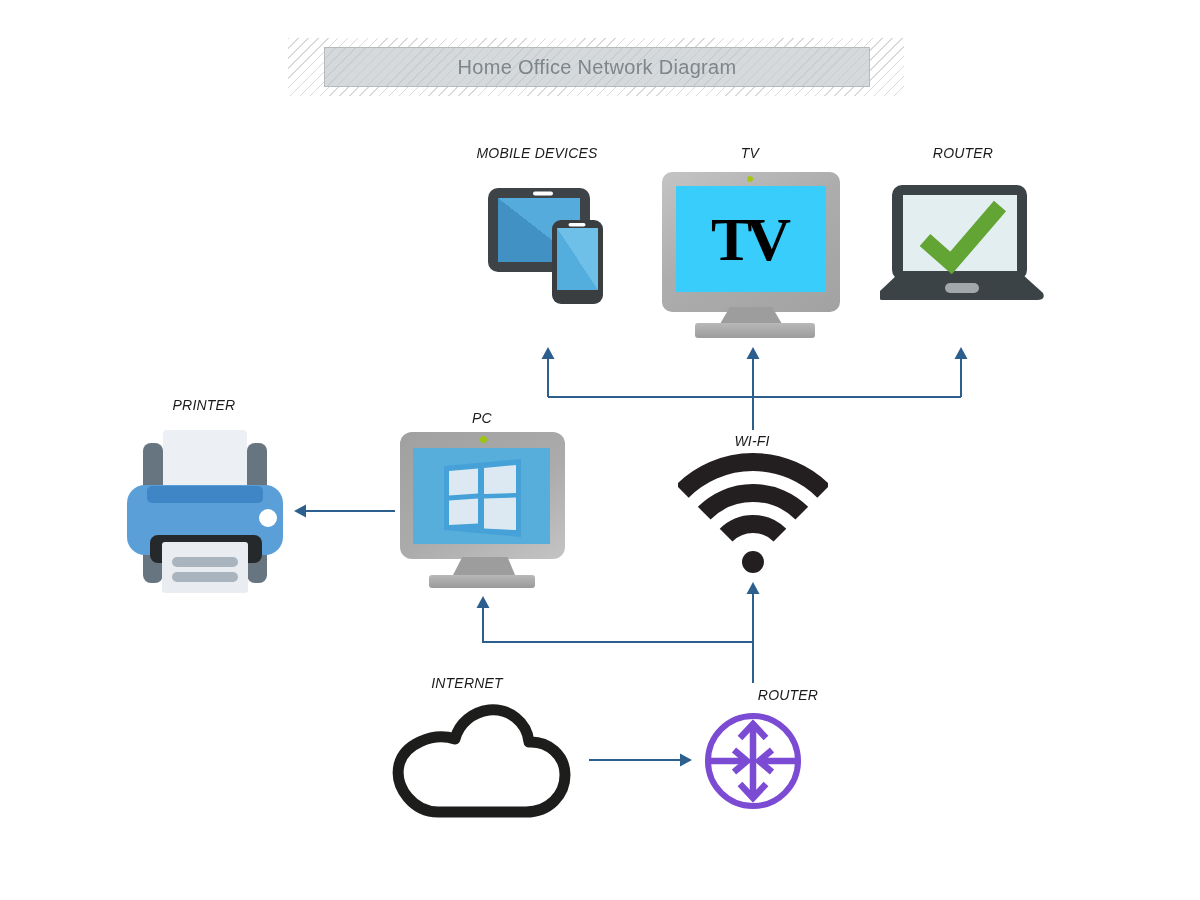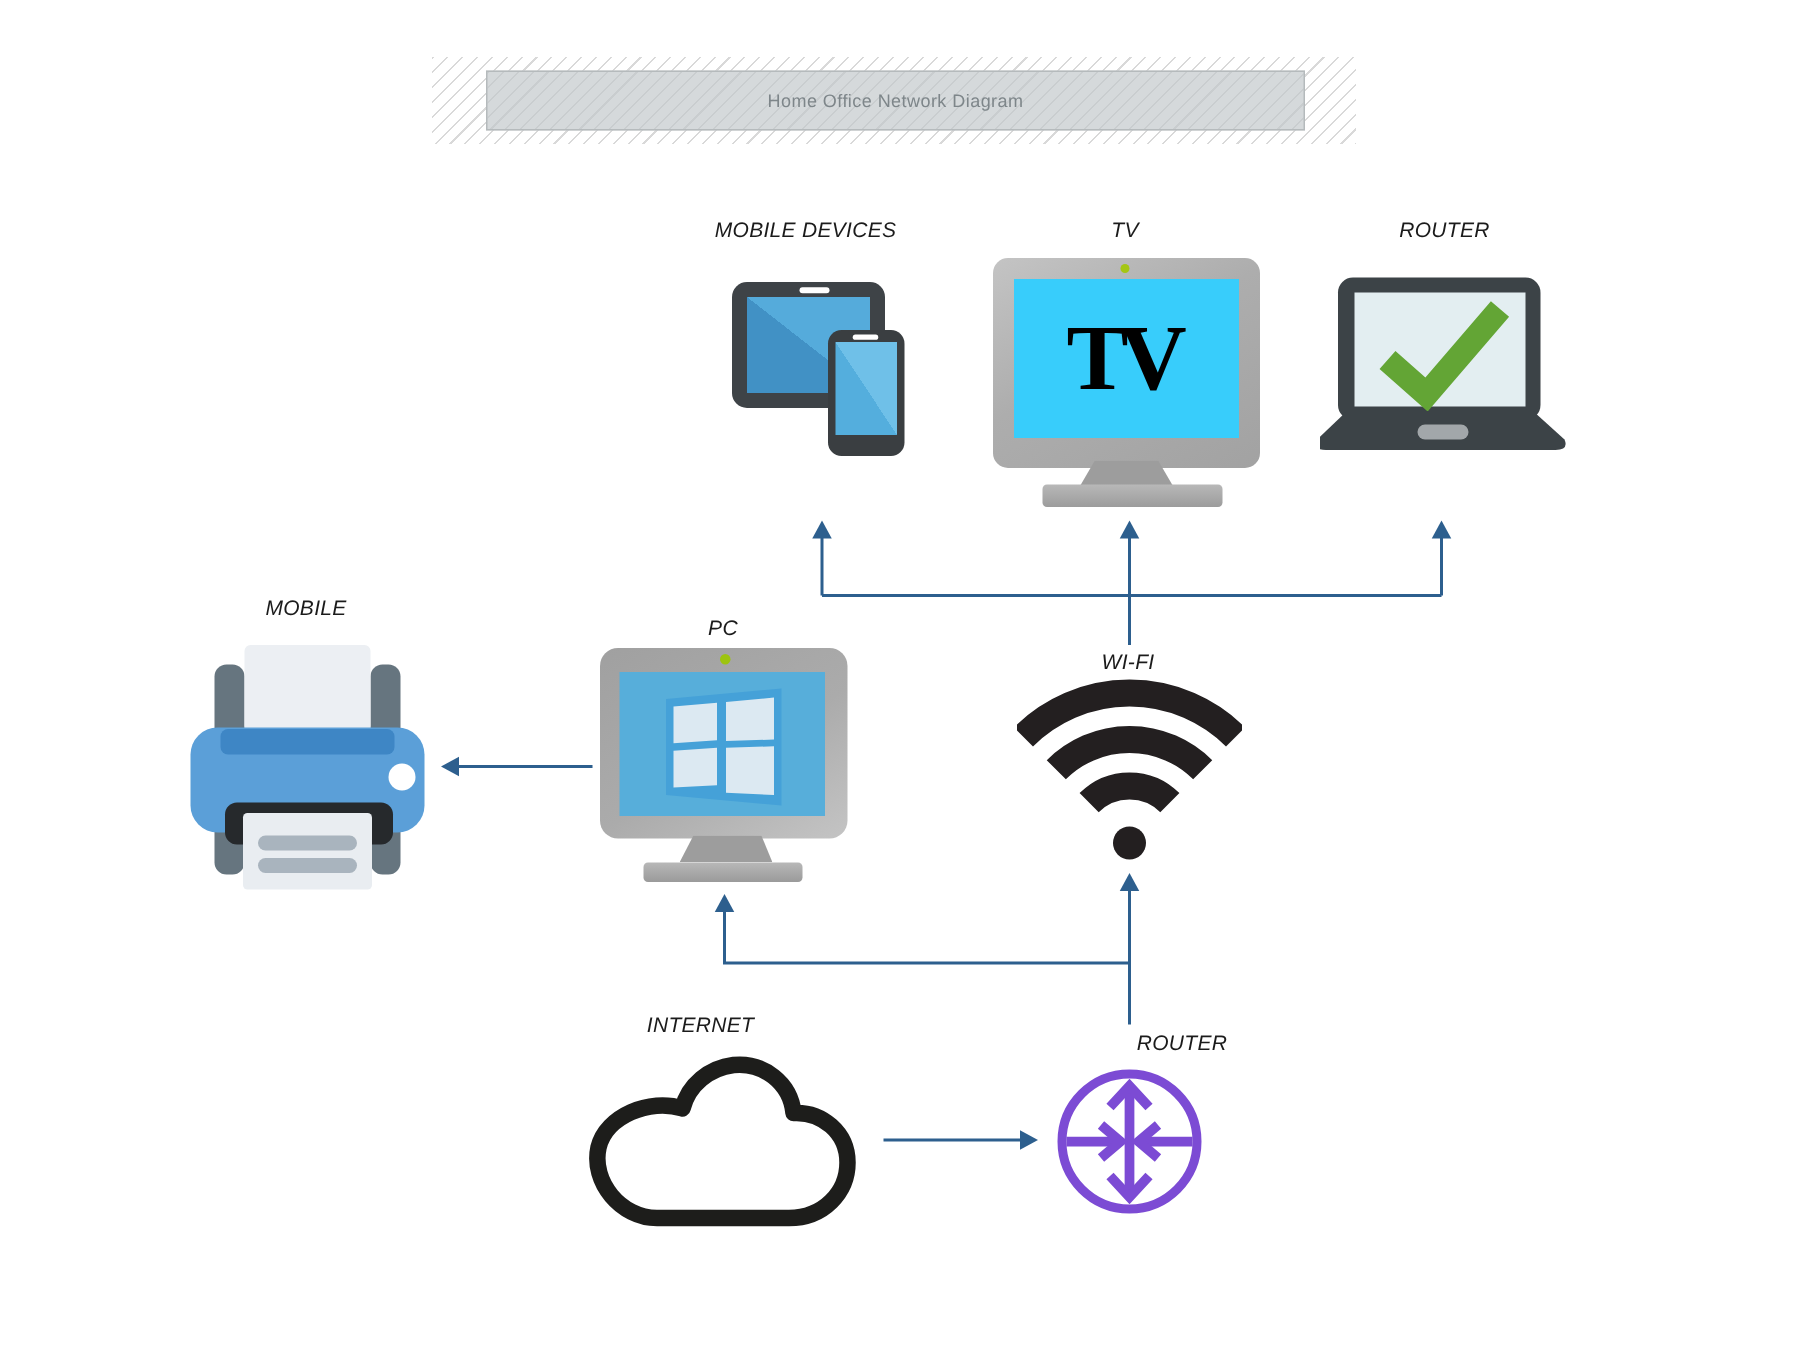--- a/index.html
+++ b/index.html
@@ -6,21 +6,21 @@
   #canvas{position:relative;width:1200px;height:900px;background:#ffffff;overflow:hidden;
           font-family:"Liberation Sans",sans-serif;}
 
   
   .hatch-band{position:absolute;left:288px;top:38px;width:616px;height:58px;
     background:repeating-linear-gradient(135deg,#d9d9d9 0 1px,transparent 1px 7px);}
   .title-box{position:absolute;left:36px;top:9px;width:544px;height:38px;
     background-color:#d5d9db;border:1px solid #b5babc;
     background-image:repeating-linear-gradient(135deg,#c9cdcf 0 1px,transparent 1px 7px);
     display:flex;align-items:center;justify-content:center;}
-  .title-text{font-size:12px;color:#7e868a;letter-spacing:.3px;}
+  .title-text{font-size:20px;color:#7e868a;letter-spacing:.3px;}
 
   
   .node-label{position:absolute;transform:translateX(-50%);white-space:nowrap;
     font-size:14px;color:#1b1b1b;letter-spacing:.2px;font-style:italic;}
 
   .abs{position:absolute;}
   svg{display:block;}
 
   
   .tv-frame{position:absolute;left:2px;top:2px;width:178px;height:140px;border-radius:10px;
@@ -74,21 +74,21 @@
       <polygon points="294,511 306,504.5 306,517.5"></polygon>
       <polygon points="753,582 746.5,594 759.5,594"></polygon>
       <polygon points="483,596 476.5,608 489.5,608"></polygon>
       <polygon points="692,760 680,753.5 680,766.5"></polygon>
     </g>
   </svg>
 
   <div class="node-label" style="left:537px;top:145px">MOBILE DEVICES</div>
   <div class="node-label" style="left:750px;top:145px">TV</div>
   <div class="node-label" style="left:963px;top:145px">ROUTER</div>
-  <div class="node-label" style="left:204px;top:397px">MOBILE</div>
+  <div class="node-label" style="left:204px;top:397px">PRINTER</div>
   <div class="node-label" style="left:482px;top:410px">PC</div>
   <div class="node-label" style="left:752px;top:433px">WI-FI</div>
   <div class="node-label" style="left:467px;top:675px">INTERNET</div>
   <div class="node-label" style="left:788px;top:687px">ROUTER</div>
 
   <div class="abs" style="left:483px;top:180px;width:125px;height:125px">
     <svg width="125" height="125" viewBox="0 0 125 125">
       <defs>
         <linearGradient id="tabGrad" x1="0" y1="1" x2="1" y2="0">
           <stop offset="0" stop-color="#4191c5"></stop>

